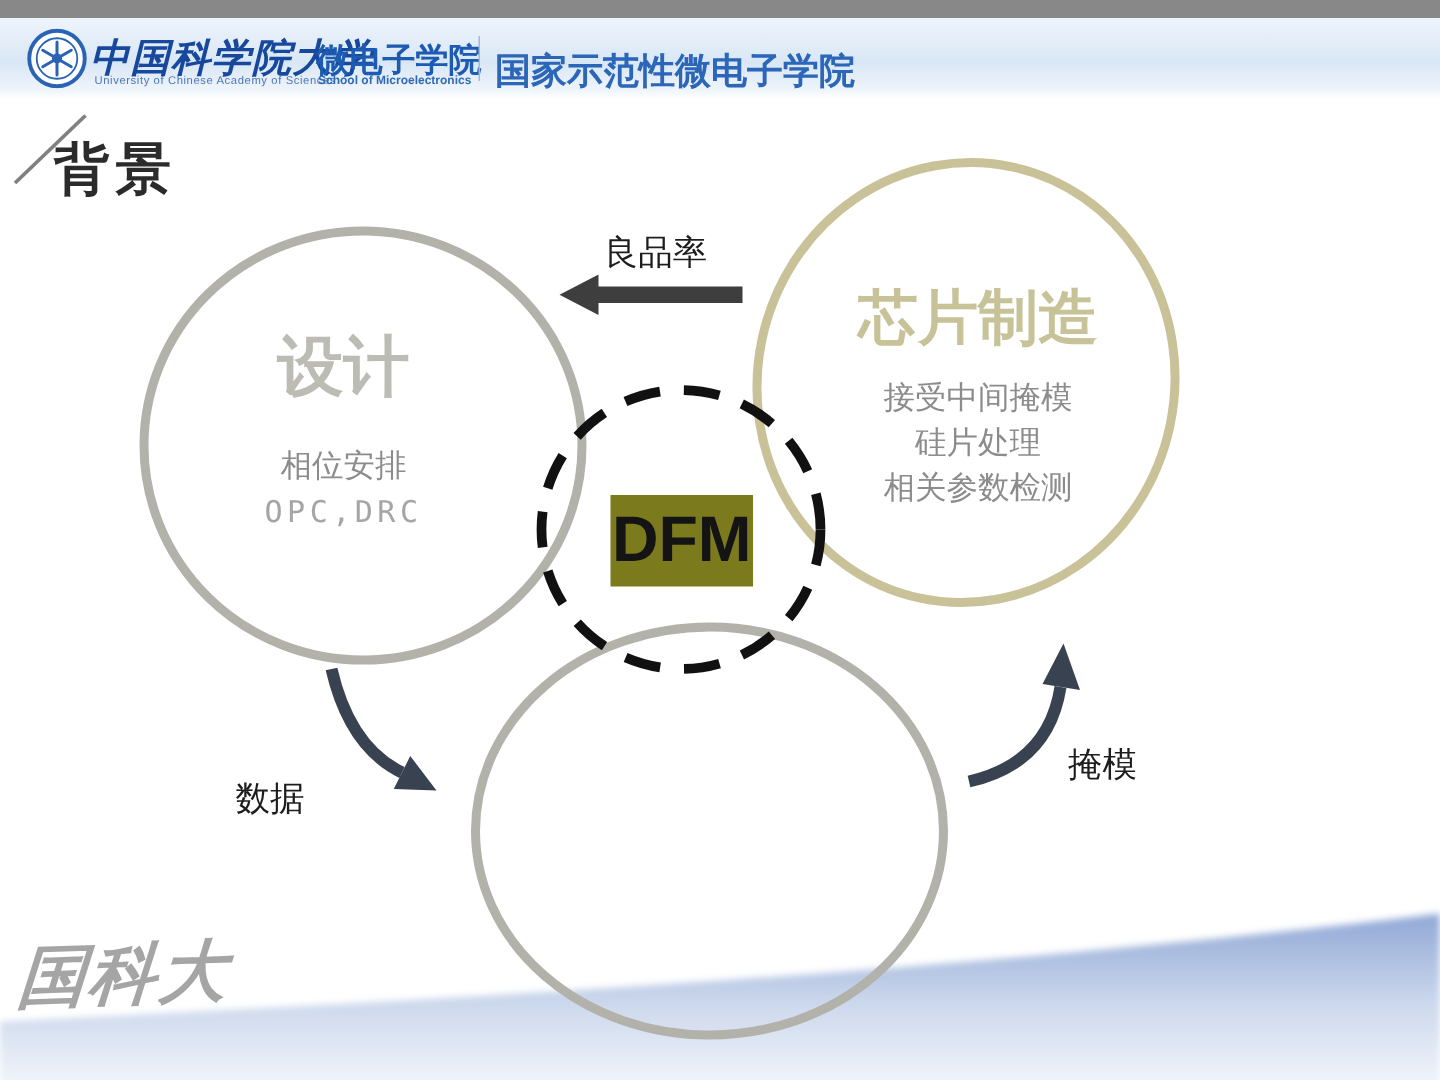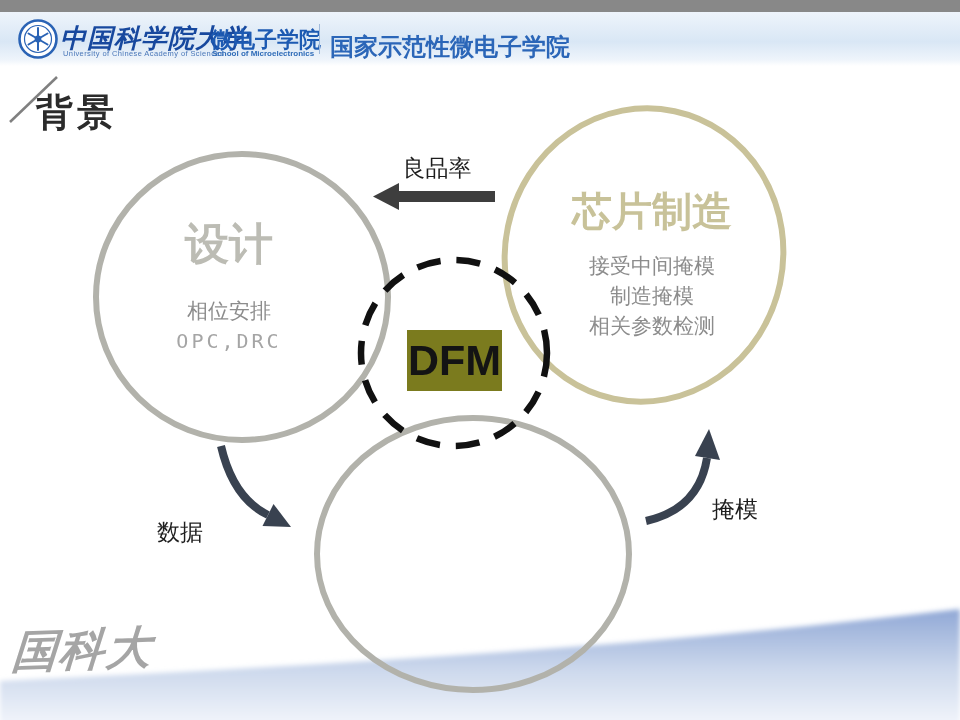--- a/index.html
+++ b/index.html
@@ -151,21 +151,21 @@
 
   <div class="group design-group">
     <div class="g-title gray">设计</div>
     <div class="g-item">相位安排</div>
     <div class="g-item mono">OPC,DRC</div>
   </div>
 
   <div class="group chip-group">
     <div class="g-title gold">芯片制造</div>
     <div class="g-item">接受中间掩模</div>
-    <div class="g-item">制造掩模</div>
+    <div class="g-item">硅片处理</div>
     <div class="g-item">相关参数检测</div>
   </div>
 
 
   <div class="dfm-box">DFM</div>
 
   <div class="flow-label yield-label">良品率</div>
   <div class="flow-label data-label">数据</div>
   <div class="flow-label mask-label">掩模</div>
 

